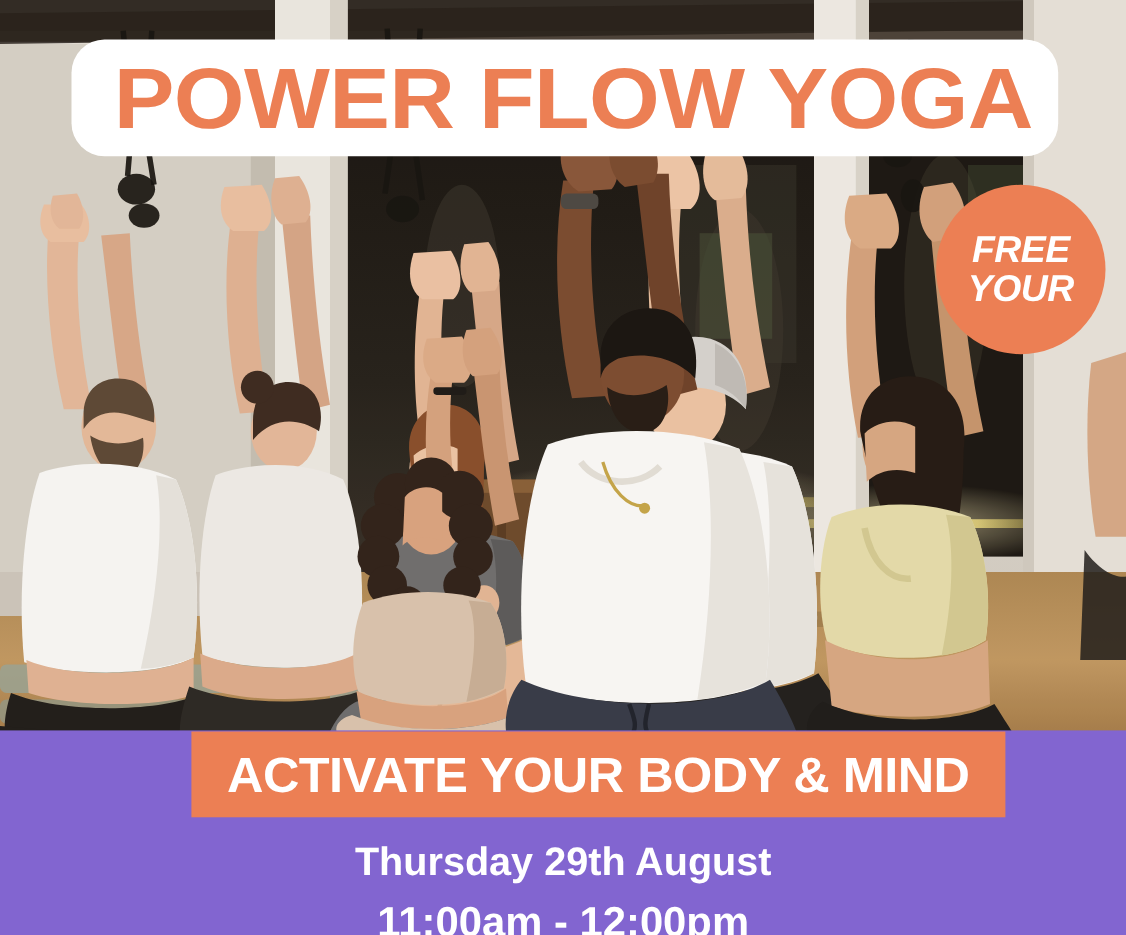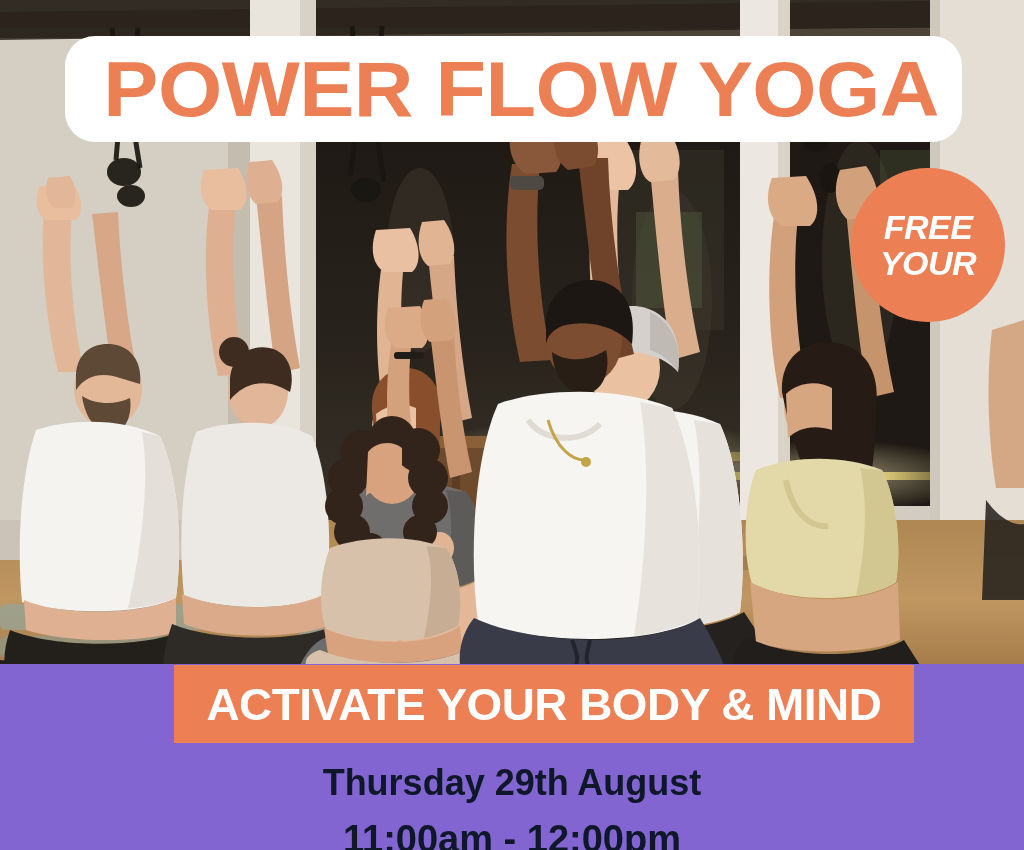--- a/index.html
+++ b/index.html
@@ -117,21 +117,21 @@
     transform: scaleX(1.02);
     white-space: nowrap;
   }
 
   
   .detail-line {
     position: absolute;
     left: 0;
     width: 1024px;
     text-align: center;
-    color: #0f172a;
+    color: #ffffff;
     font-family: "Liberation Sans", sans-serif;
     font-weight: bold;
     line-height: 1;
     white-space: nowrap;
   }
   .date-line {
     top: 765px;
     font-size: 36px;
   }
   .time-line {

